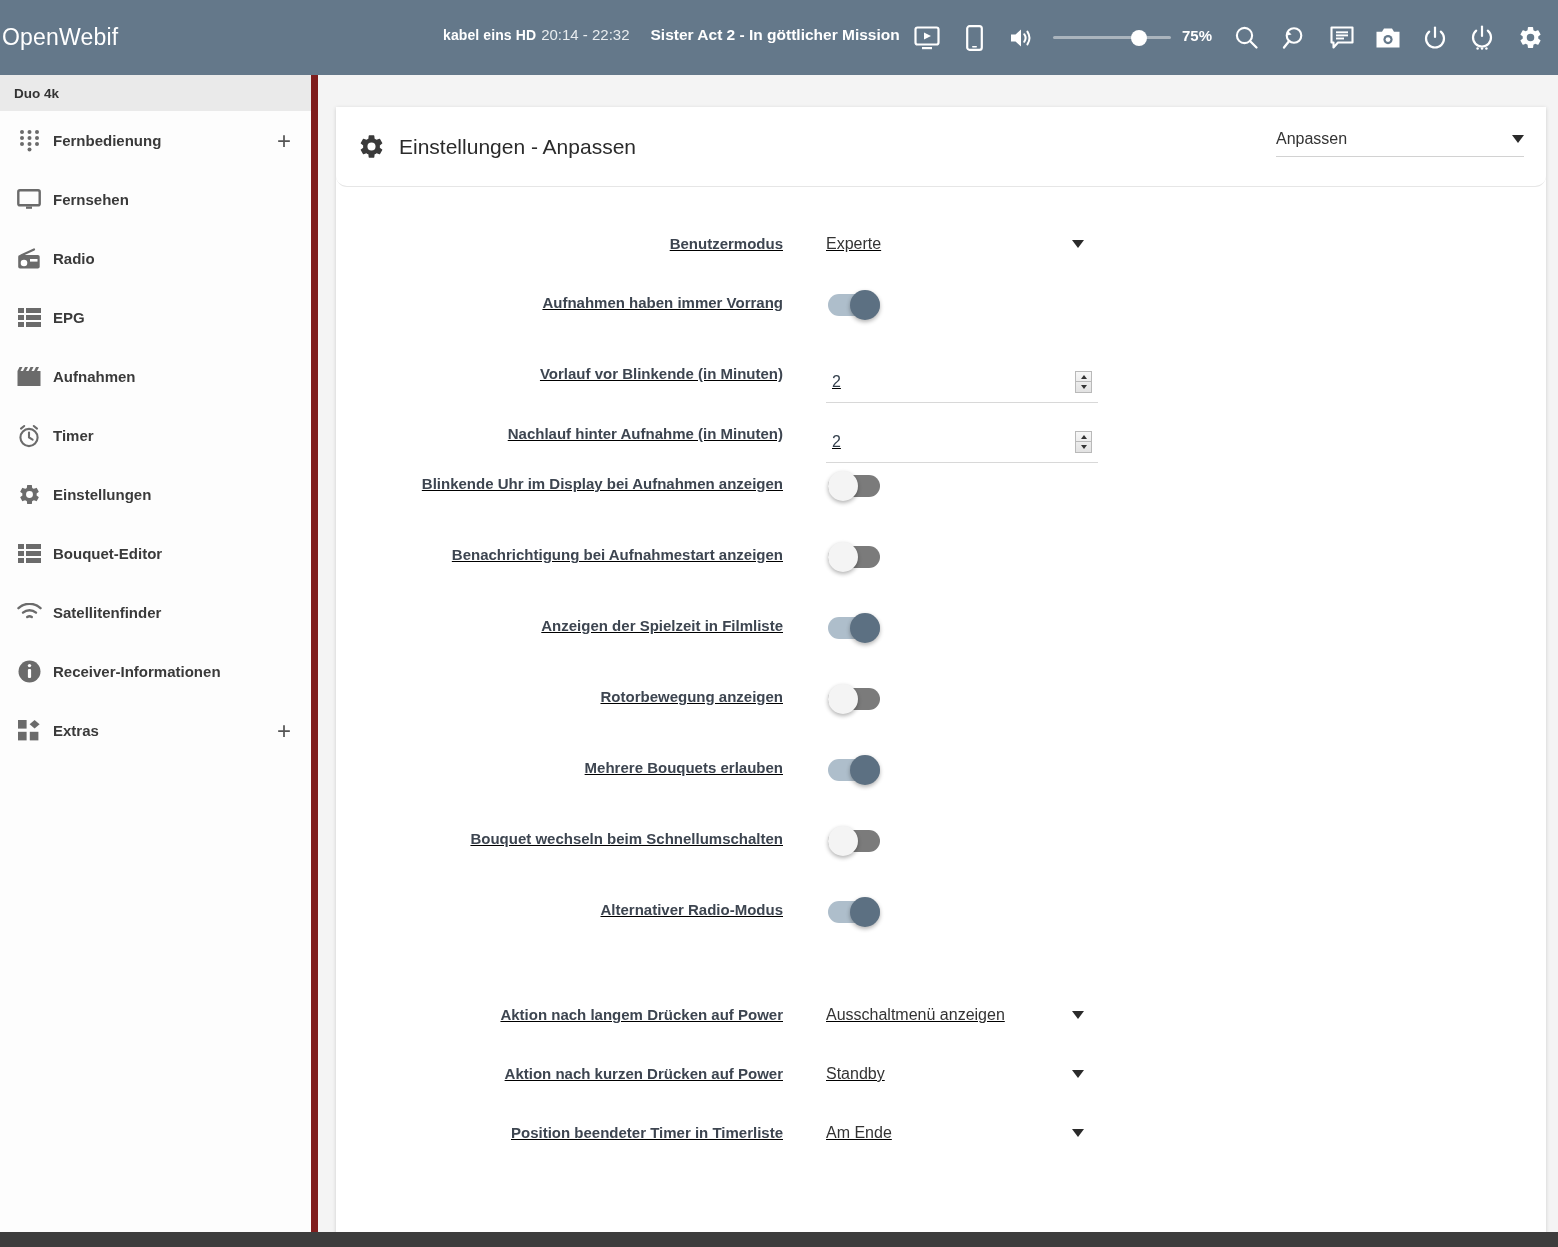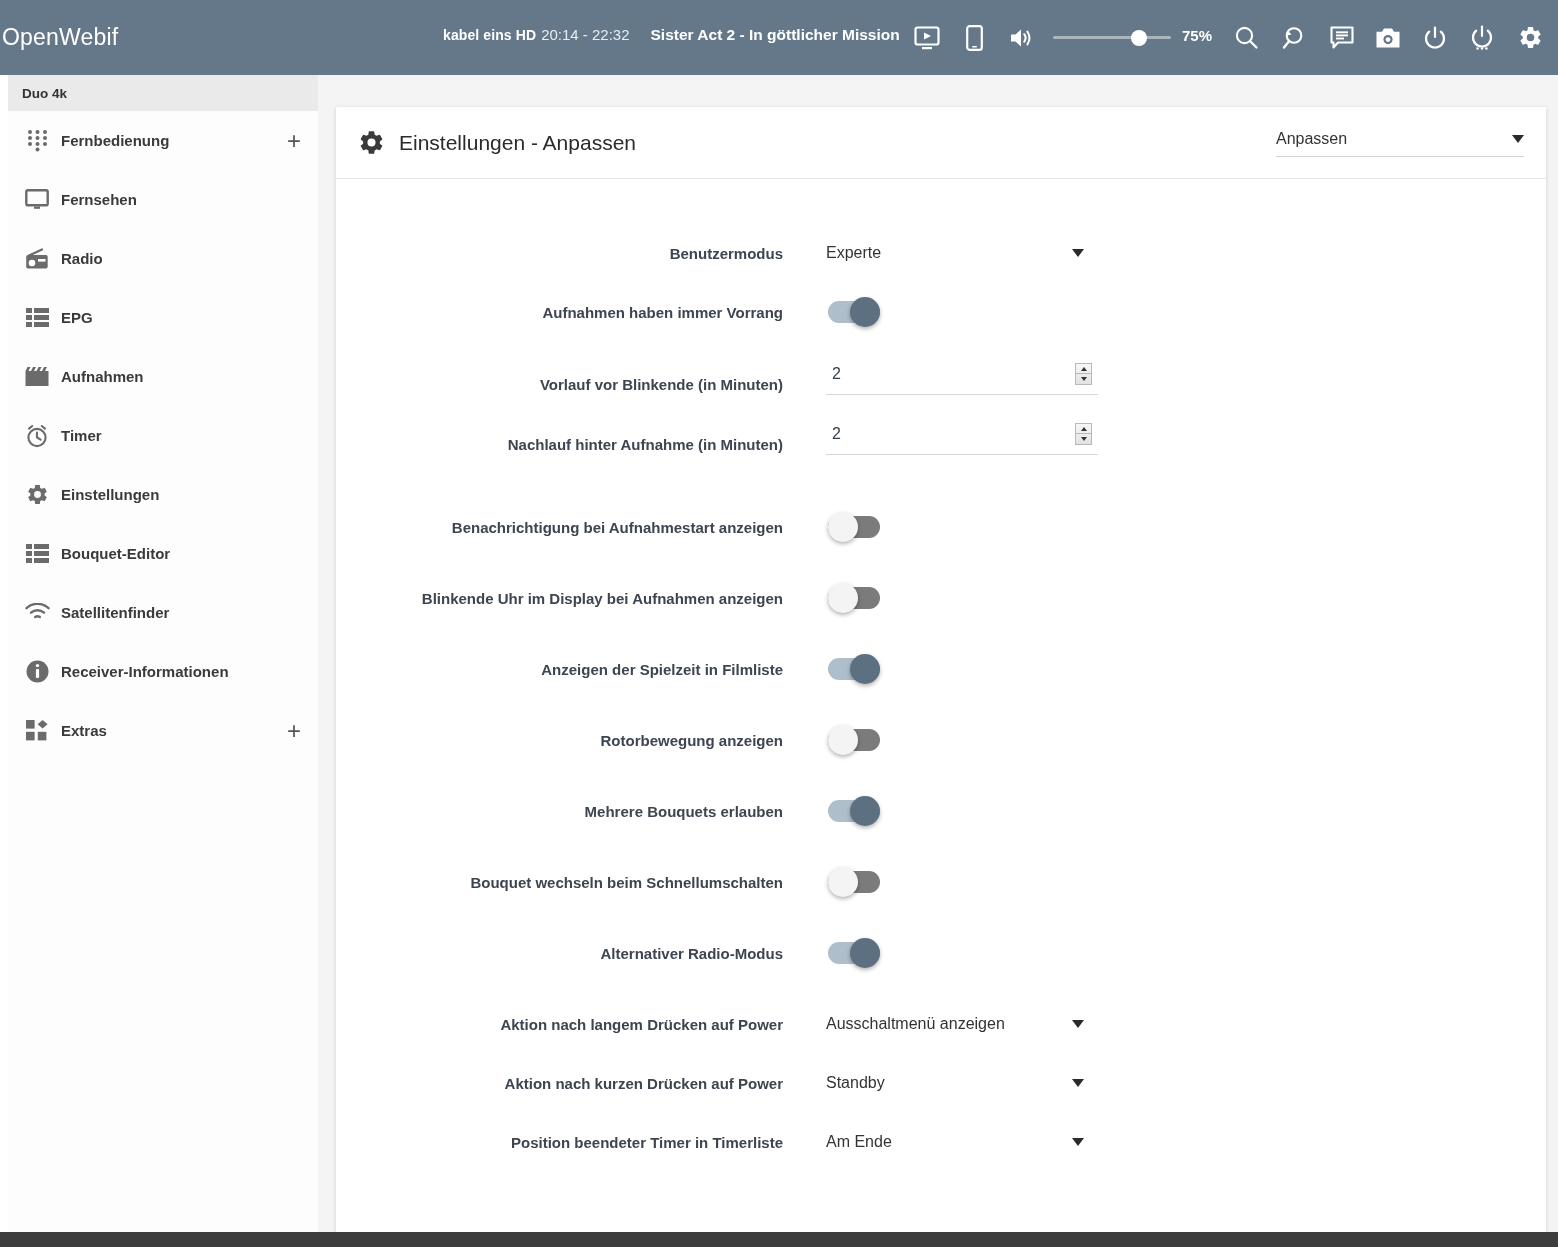--- a/index.html
+++ b/index.html
@@ -95,25 +95,25 @@
     top: 27px;
     left: 1182px;
     font-size: 15px;
     font-weight: bold;
     color: #ffffff;
   }
 
   
   .sidebar {
     position: absolute;
-    top: 75px; left: 8px;
+    top: 75px; left: 0;
     width: 318px;
     height: 1157px;
     background: #fdfdfd;
-    border-right: 5px solid #7f1d1d;
+    border-right: 7px solid #7f1d1d;
     overflow: hidden;
   }
   .side-head {
     height: 36px;
     background: #eaeaea;
     display: flex;
     align-items: center;
     padding-left: 14px;
     font-size: 13.5px;
     font-weight: bold;
@@ -169,26 +169,27 @@
   }
   .card {
     position: absolute;
     top: 32px; left: 18px;
     width: 1210px;
     min-height: 1130px;
     background: #ffffff;
     box-shadow: 0 1px 4px rgba(0,0,0,0.16);
   }
   .card-head {
-    height: 72px;
+    height: 80px;
     border-bottom: 1px solid #e6e6e6;
     display: flex;
     align-items: center;
     padding: 0 24px 0 22px;
     position: relative;
+    border-radius: 11px;
   }
   .card-head-ico {
     display: flex;
     align-items: center;
     margin-right: 14px;
   }
   .card-title {
     font-size: 21px;
     color: #2b2b2b;
     font-weight: 400;
@@ -214,22 +215,23 @@
     border-left: 6px solid transparent;
     border-right: 6px solid transparent;
     border-top: 8px solid #2a2a2a;
   }
 
   
   .form { padding-top: 48px; }
 
   .row {
     display: flex;
-    align-items: flex-end;
+    align-items: flex-start;
     min-height: 37px;
+    text-decoration: underline;
   }
   .row-label {
     width: 490px;
     flex: 0 0 490px;
     text-align: right;
     padding-right: 43px;
     font-size: 15px;
     font-weight: bold;
     color: #3d4550;
     line-height: 1.25;
@@ -642,30 +644,30 @@
               <span class="spin-dn">
                   <i class="tri-d"></i>
                 </span>
             </span>
           </div>
         </div>
       </div>
       <div class="spacer-sm"></div>
 
       <div class="row" style="min-height:71px">
-        <div class="row-label">Benachrichtigung bei Aufnahmestart anzeigen</div>
+        <div class="row-label">Blinkende Uhr im Display bei Aufnahmen anzeigen</div>
         <div class="row-ctl">
           <div class="toggle off">
             <div class="knob"></div>
           </div>
         </div>
       </div>
 
       <div class="row" style="min-height:71px">
-        <div class="row-label">Blinkende Uhr im Display bei Aufnahmen anzeigen</div>
+        <div class="row-label">Benachrichtigung bei Aufnahmestart anzeigen</div>
         <div class="row-ctl">
           <div class="toggle off">
             <div class="knob"></div>
           </div>
         </div>
       </div>
 
       <div class="row" style="min-height:71px">
         <div class="row-label">Anzeigen der Spielzeit in Filmliste</div>
         <div class="row-ctl">

